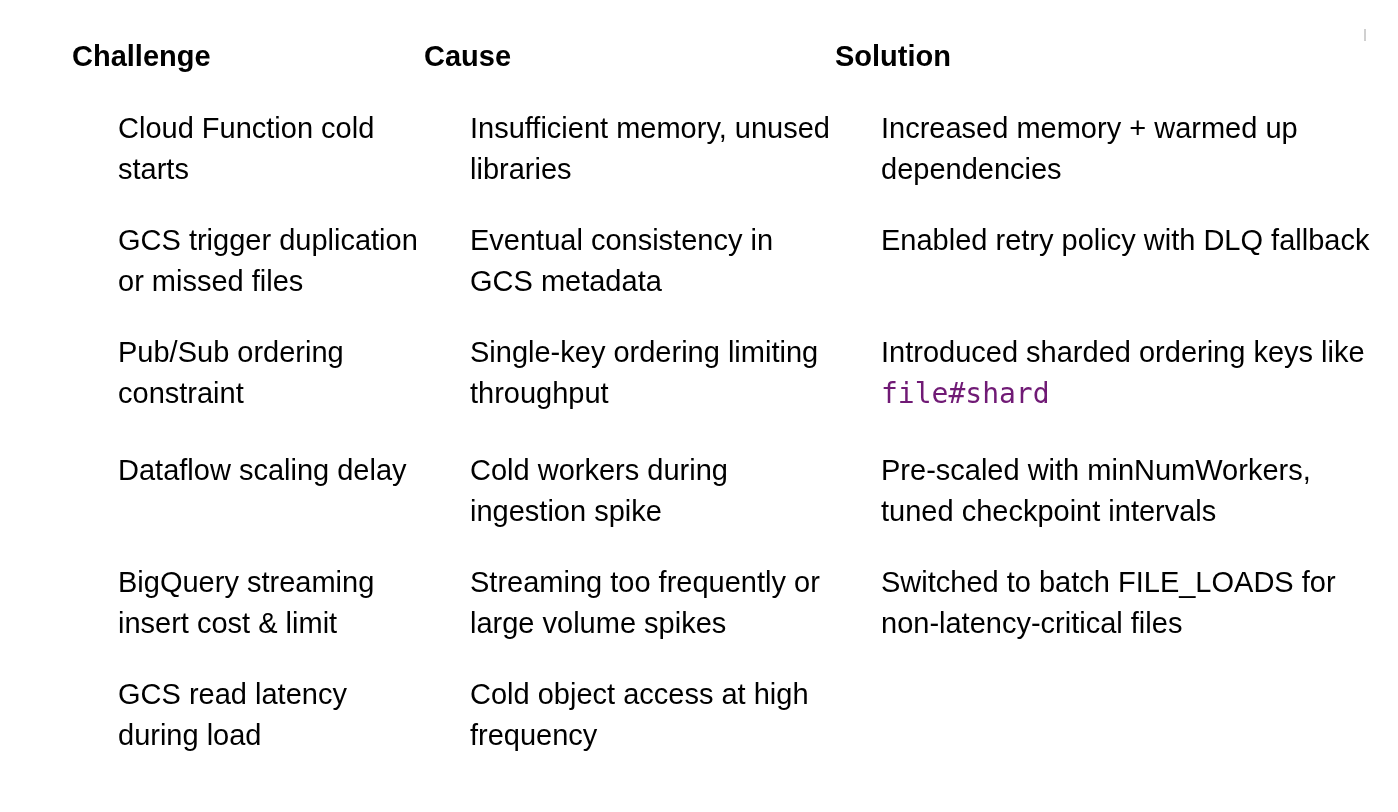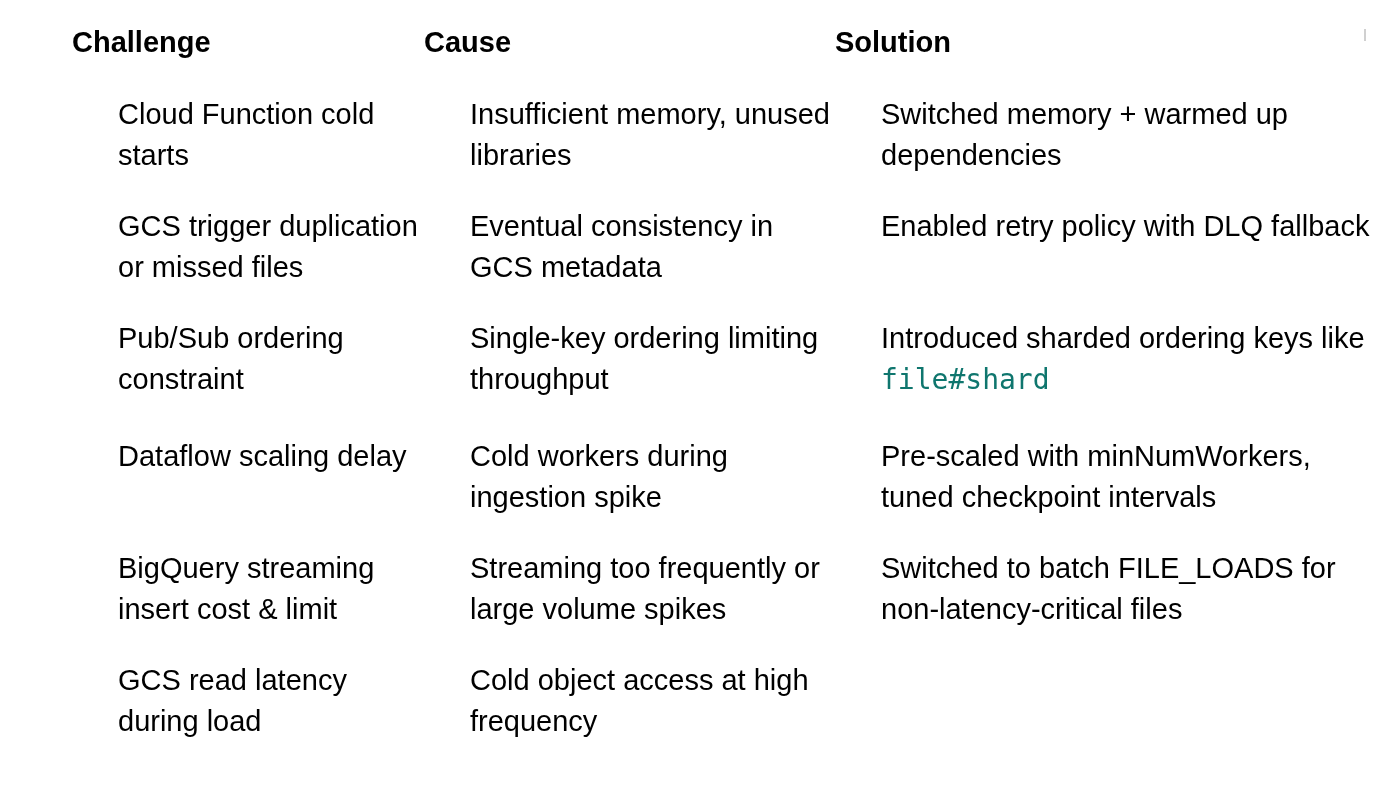--- a/index.html
+++ b/index.html
@@ -1,56 +1,56 @@
 <!DOCTYPE html>
 <html><head>
   <meta charset="utf-8">
   <style>
     html, body { margin: 0; padding: 0; background: #ffffff; }
     body {
       width: 1398px; height: 812px; position: relative; overflow: hidden;
       font-family: "Liberation Sans", sans-serif; color: #000;
     }
     .table {
-      position: absolute; left: 72px; top: 22px;
+      position: absolute; left: 72px; top: 36px;
       display: grid;
       grid-template-columns: 352px 411px 540px;
     }
     .hdr {
       font-weight: bold; font-size: 29px; line-height: 41px;
       height: 72px;
     }
     .cell {
       font-size: 29px; line-height: 41px;
       padding-bottom: 30px;
       white-space: normal;
       margin-left: 46px;
     }
     .cell.tall { padding-bottom: 36px; }
     b { font-weight: normal; }
     code {
       font-family: "DejaVu Sans Mono", monospace;
-      color: #0f766e; font-size: 28px;
+      color: #701a75; font-size: 28px;
     }
     .scroll-indicator {
       position: absolute; left: 1364px; top: 29px;
       width: 2px; height: 12px; background: #d0d0d0;
     }
   </style>
 </head>
 <body>
 
 <div class="table">
   <div class="hdr">Challenge</div>
   <div class="hdr">Cause</div>
   <div class="hdr">Solution</div>
 
   <div class="cell">Cloud Function cold starts</div>
   <div class="cell">Insufficient memory, unused libraries</div>
-  <div class="cell"><span>Switched memory + warmed up dependencies</span><b></b><span></span></div>
+  <div class="cell"><span>Increased memory + warmed up dependencies</span><b></b><span></span></div>
 
   <div class="cell">GCS trigger duplication or missed files</div>
   <div class="cell">Eventual consistency in GCS metadata</div>
   <div class="cell"><span>Enabled </span><b>retry policy</b><span> with DLQ fallback</span></div>
 
   <div class="cell tall">Pub/Sub ordering constraint</div>
   <div class="cell tall">Single-key ordering limiting throughput</div>
   <div class="cell tall"><span>Introduced </span><b>sharded ordering keys</b><span> like </span><code>file#shard</code></div>
 
   <div class="cell">Dataflow scaling delay</div>

